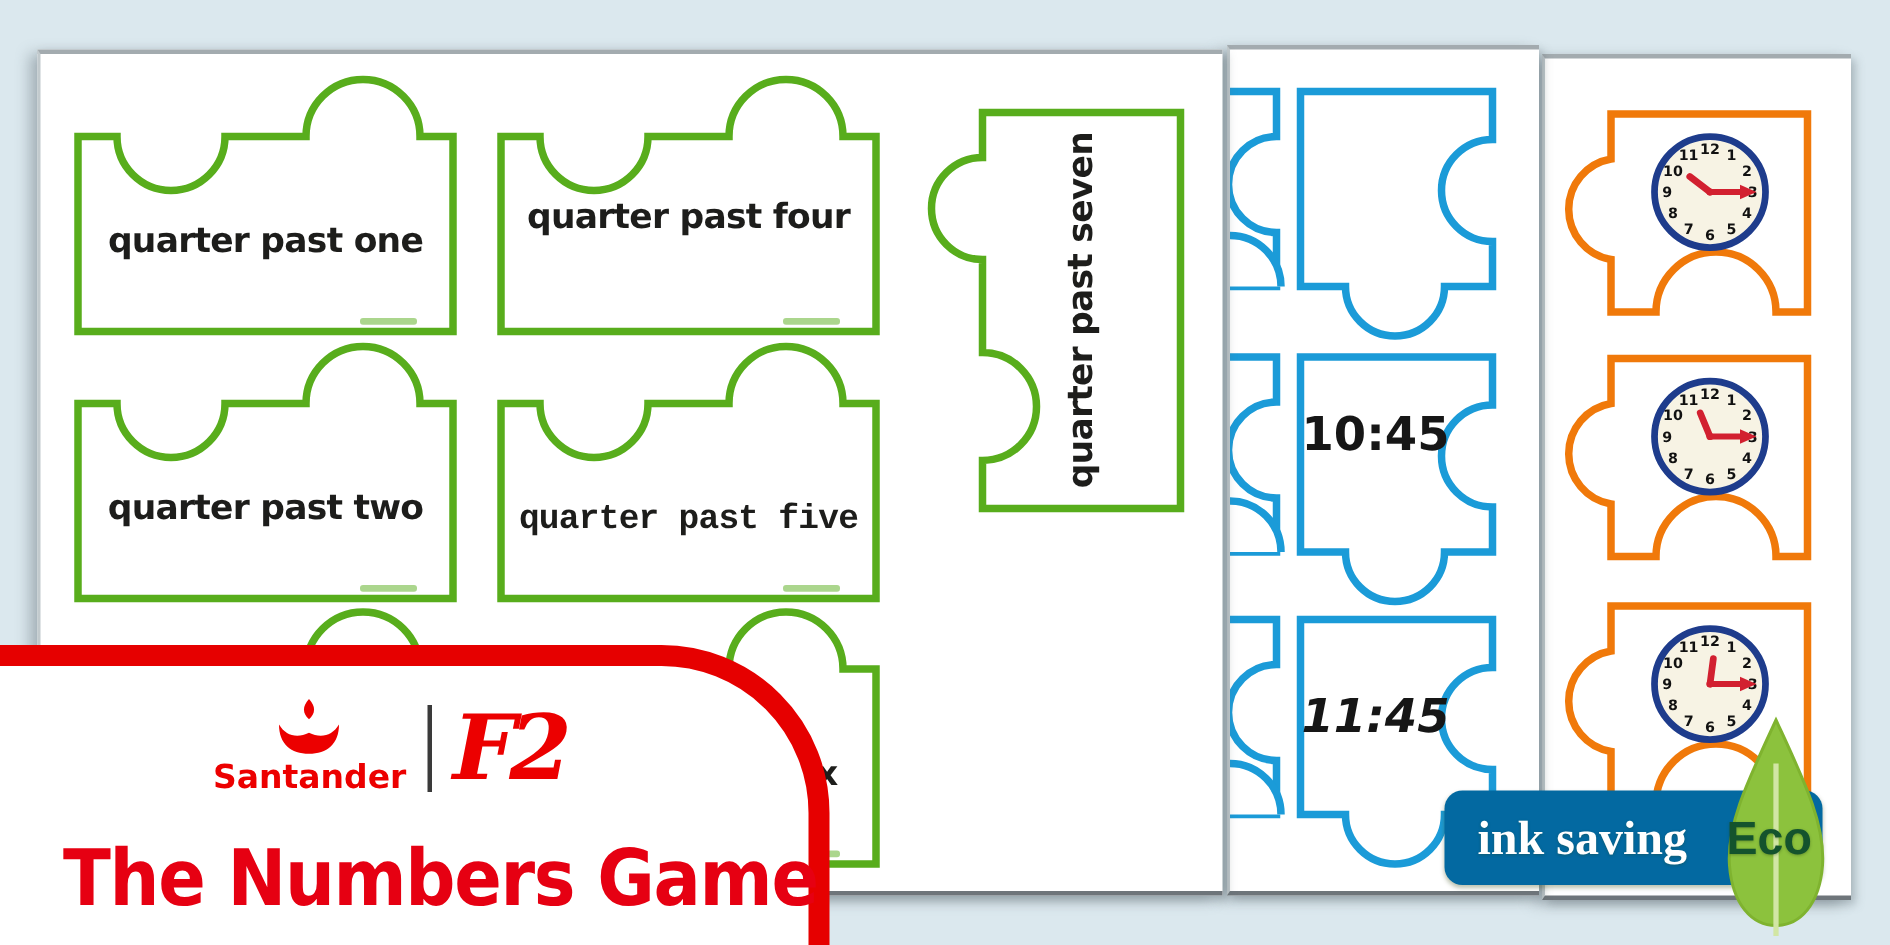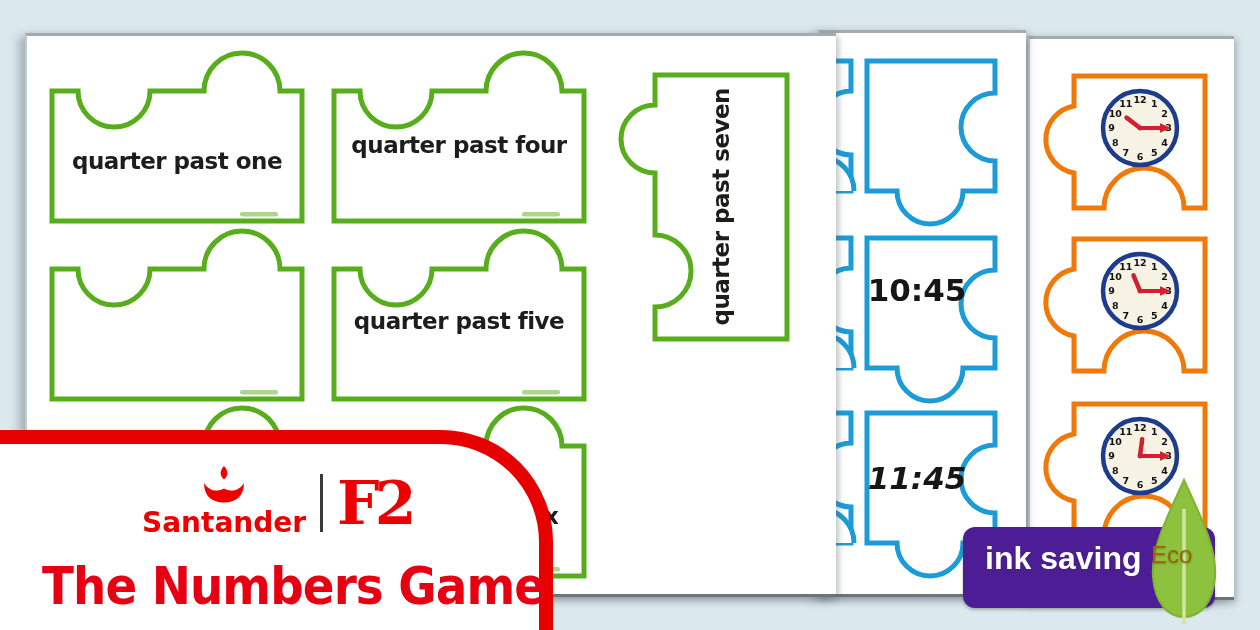--- a/index.html
+++ b/index.html
@@ -1,50 +1,50 @@
 <!DOCTYPE html>
 <html><head>
 <meta charset="utf-8">
 <style>
   html,body{margin:0;padding:0;background:#c9d8de;font-family:"Liberation Sans",sans-serif;}
   .stage{position:relative;width:1260px;height:630px;overflow:hidden;background:#dbe8ee;}
   .page{position:absolute;background:#fff;overflow:hidden;
         border-top:3px solid #a3abaf;border-bottom:3px solid #6e757a;border-left:2px solid #c2cacd;
         box-shadow:-6px 3px 9px rgba(90,102,110,.40), 3px 3px 6px rgba(90,102,110,.35);}
-  .page-words  {left:25px; top:33px; width:788px;height:558px;z-index:3;padding-left:21px;}
+  .page-words  {left:25px; top:33px; width:788px;height:558px;z-index:3;}
   .page-digital{left:818px;top:30px; width:206px;height:561px;z-index:2;}
   .page-clocks {left:1028px;top:36px;width:204px;height:558px;z-index:1;}
   .pc{position:absolute;}
   .piece-label{position:absolute;display:flex;align-items:center;justify-content:center;
                font-family:"DejaVu Sans",sans-serif;font-weight:bold;color:#1d1d1b;
                font-size:23px;letter-spacing:-0.5px;padding-top:10px;box-sizing:border-box;text-align:center;}
   .time-label{position:absolute;display:flex;align-items:center;justify-content:center;
               font-family:"DejaVu Sans",sans-serif;font-weight:bold;color:#161616;font-size:31px;}
   .vert-label{position:absolute;display:flex;align-items:center;justify-content:center;}
   .vert-label span{writing-mode:vertical-rl;transform:rotate(180deg);
               font-family:"DejaVu Sans",sans-serif;font-weight:bold;color:#1d1d1b;
               font-size:23px;letter-spacing:-0.5px;}
   
   .red-panel{position:absolute;left:-24px;top:430px;width:549px;height:230px;background:#fff;
              border:14px solid #e60000;border-top-right-radius:112px;z-index:5;}
   .brand-row{position:absolute;left:152px;top:22px;display:flex;align-items:center;gap:14px;}
   .santander-block{display:flex;flex-direction:column;align-items:center;}
-  .santander-word{font-family:"DejaVu Sans",sans-serif;font-weight:bold;color:#ec0000;font-size:28px;letter-spacing:0;}
+  .santander-word{font-family:"DejaVu Sans",sans-serif;font-weight:bold;color:#ec0000;font-size:22px;letter-spacing:0;}
   .brand-divider{width:3px;height:58px;background:#3a3a3a;}
-  .f2-logo{font-family:"DejaVu Serif",serif;font-weight:bold;color:#ec0000;font-size:60px;line-height:56px;letter-spacing:-5px;}
+  .f2-logo{font-family:"DejaVu Serif",serif;font-weight:bold;color:#ec0000;font-size:60px;line-height:56px;letter-spacing:-5px;font-style:italic;}
   .ng-title{position:absolute;left:52px;top:112px;font-family:"DejaVu Sans",sans-serif;font-weight:bold;
             color:#e60012;font-size:52px;letter-spacing:-1px;white-space:nowrap;
             transform:scaleX(.9);transform-origin:left center;}
   
-  .eco-bar{position:absolute;left:963px;top:527px;width:252px;height:81px;background:#4c1d95;
-           border-radius:12px;z-index:6;box-shadow:0 2px 3px rgba(60,80,30,.35);}
+  .eco-bar{position:absolute;left:963px;top:527px;width:252px;height:63px;background:#0369a1;
+           border-radius:12px;z-index:6;box-shadow:0 2px 3px rgba(60,80,30,.35);font-family:Liberation Serif, serif;}
   .eco-bar span{display:block;padding-left:22px;line-height:63px;color:#fff;font-size:32px;font-weight:600;
            text-shadow:0 1px 2px rgba(40,70,20,.35);}
   .leaf{position:absolute;left:1138px;top:477px;z-index:7;}
-  .eco-word{position:absolute;left:1151px;top:541px;z-index:8;color:#a16207;font-size:24px;font-weight:normal;
+  .eco-word{position:absolute;left:1151px;top:541px;z-index:8;color:#14532d;font-size:31px;font-weight:bold;
            text-shadow:0 1px 2px rgba(40,70,20,.4);}
 </style>
 </head>
 <body>
 
 <div class="stage">
 
   <div class="page page-clocks">
       <svg width="171" height="138" viewBox="-37 -3 171 138" class="pc" style="left: 7px; top: 34px;">
         <path d="M0,0 H131 V132 H110 A40,40 0 0 0 30,132 H0 V97 A34,34 0 0 1 0,30 Z" fill="#fff" stroke="#f0790a" stroke-width="5"></path>
@@ -160,25 +160,26 @@
       <div class="piece-label" style="left: 25px; top: 55px; width: 250px; height: 130px;">quarter past one</div>
       <svg width="256" height="182" viewBox="-3 -45 256 182" class="pc" style="left: 304px; top: 10px;">
         <path d="M0,0 H26 A36,36 0 0 0 98,0 H152 A38,38 0 0 1 228,0 H250 V130 H0 Z" fill="#fff" stroke="#58ad1c" stroke-width="5"></path>
         <rect x="188" y="121" width="38" height="4.5" rx="2" fill="#58ad1c" opacity="0.5"></rect>
       </svg>
       <div class="piece-label" style="left: 307px; top: 39px; width: 250px; height: 130px;">quarter past four</div>
       <svg width="256" height="182" viewBox="-3 -45 256 182" class="pc" style="left: 22px; top: 188px;">
         <path d="M0,0 H26 A36,36 0 0 0 98,0 H152 A38,38 0 0 1 228,0 H250 V130 H0 Z" fill="#fff" stroke="#58ad1c" stroke-width="5"></path>
         <rect x="188" y="121" width="38" height="4.5" rx="2" fill="#58ad1c" opacity="0.5"></rect>
       </svg>
+      <div class="piece-label" style="left: 25px; top: 233px; width: 250px; height: 130px;">quarter past two</div>
       <svg width="256" height="182" viewBox="-3 -45 256 182" class="pc" style="left: 304px; top: 188px;">
         <path d="M0,0 H26 A36,36 0 0 0 98,0 H152 A38,38 0 0 1 228,0 H250 V130 H0 Z" fill="#fff" stroke="#58ad1c" stroke-width="5"></path>
         <rect x="188" y="121" width="38" height="4.5" rx="2" fill="#58ad1c" opacity="0.5"></rect>
       </svg>
-      <div class="piece-label" style="left: 307px; top: 215px; width: 250px; height: 130px;">quarter past five</div>
+      <div class="piece-label" style="left: 307px; top: 240px; width: 250px; height: 130px; font-family: Liberation Mono, monospace;">quarter past five</div>
       <svg width="256" height="182" viewBox="-3 -45 256 182" class="pc" style="left: 22px; top: 365px;">
         <path d="M0,0 H26 A36,36 0 0 0 98,0 H152 A38,38 0 0 1 228,0 H250 V130 H0 Z" fill="#fff" stroke="#58ad1c" stroke-width="5"></path>
         <rect x="188" y="121" width="38" height="4.5" rx="2" fill="#58ad1c" opacity="0.5"></rect>
       </svg>
       <div class="piece-label" style="left: 25px; top: 410px; width: 250px; height: 130px;"></div>
       <svg width="256" height="182" viewBox="-3 -45 256 182" class="pc" style="left: 304px; top: 365px;">
         <path d="M0,0 H26 A36,36 0 0 0 98,0 H152 A38,38 0 0 1 228,0 H250 V130 H0 Z" fill="#fff" stroke="#58ad1c" stroke-width="5"></path>
         <rect x="188" y="121" width="38" height="4.5" rx="2" fill="#58ad1c" opacity="0.5"></rect>
       </svg>
       <div class="piece-label" style="left: 307px; top: 410px; width: 250px; height: 130px;">quarter past six</div>

